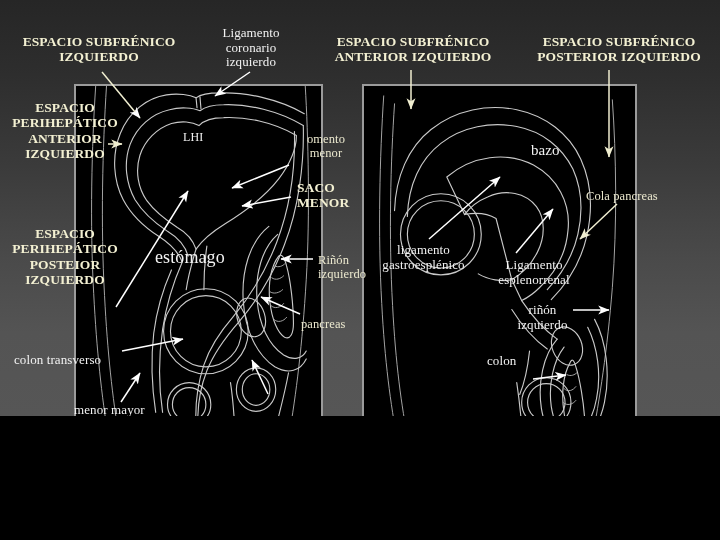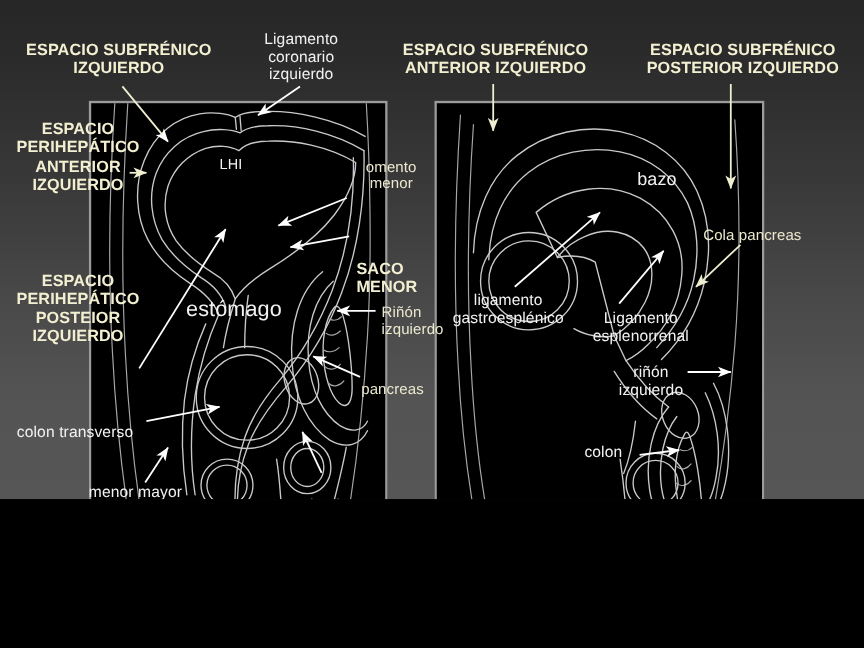--- a/index.html
+++ b/index.html
@@ -6,21 +6,21 @@
     margin: 0;
     padding: 0;
     background: #000;
   }
   #slide {
     position: relative;
     width: 720px;
     height: 416px;
     overflow: hidden;
     background: linear-gradient(to bottom, #262626 0%, #2e2e2e 18%, #3b3b3b 40%, #4a4a4a 62%, #545454 80%, #565656 100%);
-    font-family: Liberation Sans, sans-serif;
+    font-family: Liberation Serif, serif;
     -webkit-font-smoothing: antialiased;
   }
 
   
   .panel {
     position: absolute;
     background: #000;
     border: 2px solid #9b9b9b;
     box-sizing: border-box;
   }
@@ -215,21 +215,21 @@
   <div class="lbl cream-bold ctr" style="left:0px; top:100px; width:130px;">ESPACIO
 PERIHEPÁTICO
 ANTERIOR
 IZQUIERDO</div>
 
   <div class="lbl cream-bold ctr" style="left:0px; top:226px; width:130px;">ESPACIO
 PERIHEPÁTICO
 POSTEIOR
 IZQUIERDO</div>
 
-  <div class="lbl cream-bold" style="left:297px; top:180px; width:70px;margin-top:36px;">SACO
+  <div class="lbl cream-bold" style="left:297px; top:180px; width:70px;">SACO
 MENOR</div>
 
   <div class="lbl cream-bold ctr" style="left:318px; top:34px; width:190px;">ESPACIO SUBFRÉNICO
 ANTERIOR IZQUIERDO</div>
 
   <div class="lbl cream-bold ctr" style="left:521px; top:34px; width:196px;">ESPACIO SUBFRÉNICO
 POSTERIOR IZQUIERDO</div>
 
   <div class="lbl white-reg ctr" style="left:206px; top:26px; width:90px;">Ligamento
 coronario
@@ -259,21 +259,21 @@
 
   <div class="lbl white-reg ctr" style="left:366px; top:243px; width:115px;">ligamento
 gastroesplénico</div>
 
   <div class="lbl white-reg ctr" style="left:479px; top:258px; width:110px;">Ligamento
 esplenorrenal</div>
 
   <div class="lbl white-reg ctr" style="left:510px; top:303px; width:65px;">riñón
 izquierdo</div>
 
-  <div class="lbl white-reg" style="left:487px; top:370px;">colon</div>
+  <div class="lbl white-reg" style="left:487px; top:354px;">colon</div>
 
   <div class="lbl white-bold-big ctr" style="left:160px; top:452px; width:60px;">C</div>
 
   <div class="lbl white-bold-big ctr" style="left:482px; top:452px; width:60px;">D</div>
 
   <svg id="arrows" viewBox="0 0 720 540">
     <defs>
       <marker id="mw" markerWidth="9" markerHeight="9" refX="7.2" refY="3.2" orient="auto" markerUnits="strokeWidth">
         <path d="M0,0.2 L7.6,3.2 L0,6.2 L2,3.2 Z" class="head-white"></path>
       </marker>

